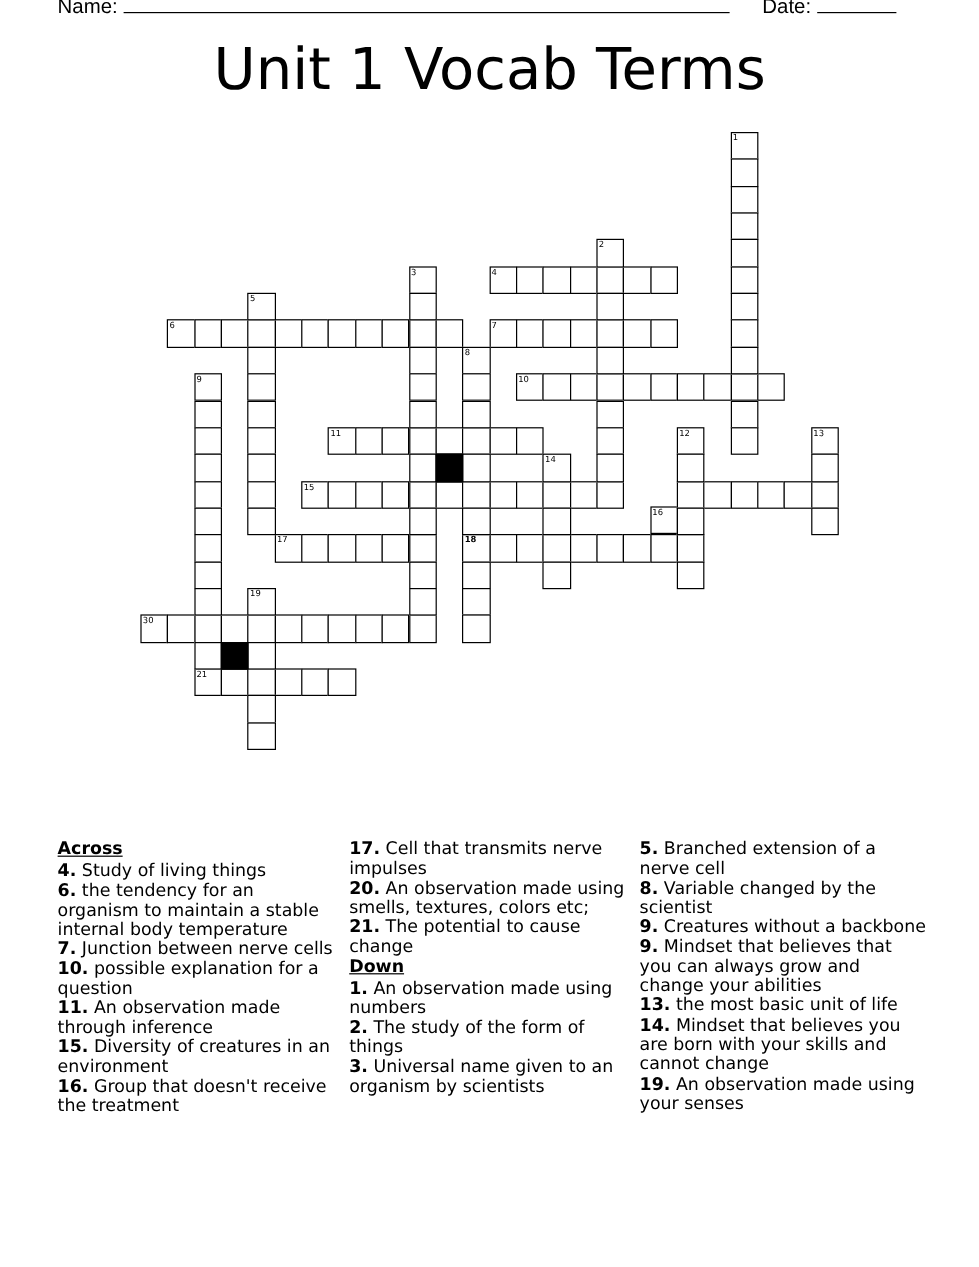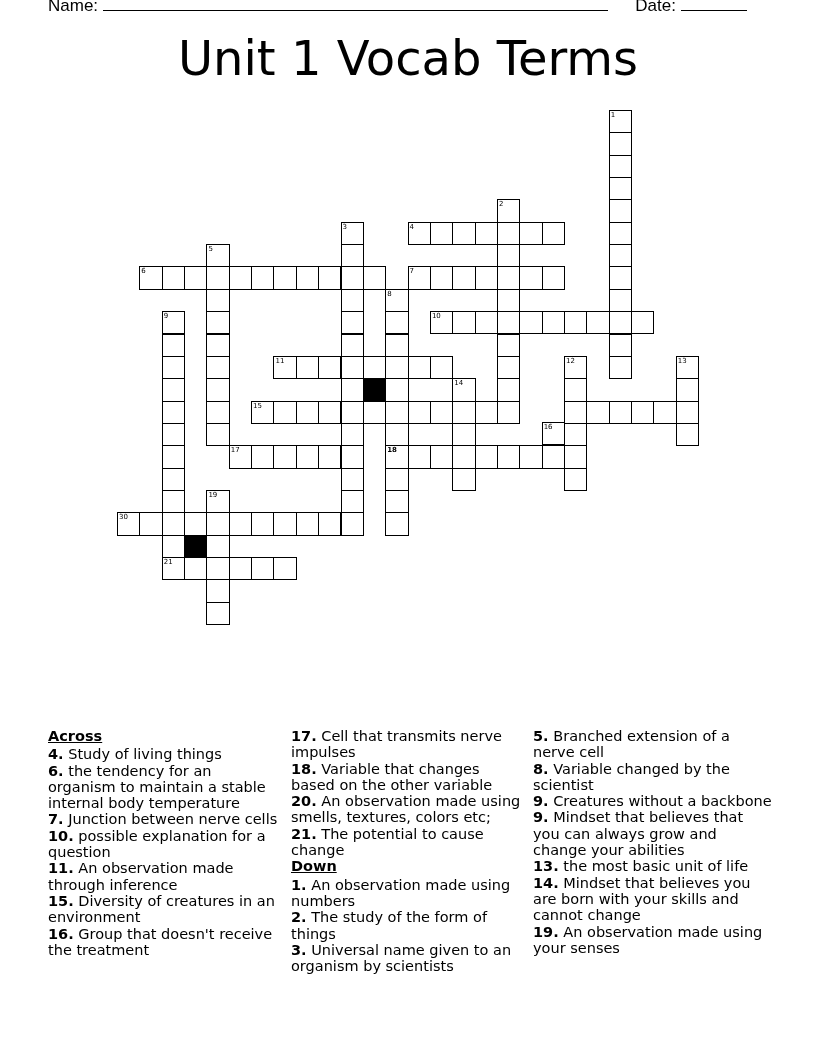--- a/index.html
+++ b/index.html
@@ -4,21 +4,21 @@
 <style>
   html, body { margin: 0; padding: 0; background: #ffffff; }
   body { width: 816px; height: 1056px; position: relative; overflow: hidden; font-family: "DejaVu Sans", sans-serif; color: #000; }
   .header-line { position: absolute; top: -4px; left: 48px; font-family: "Liberation Sans", sans-serif; font-size: 17px; white-space: nowrap; }
   .header-line .blank { display: inline-block; border-bottom: 1px solid #000; height: 14px; vertical-align: baseline; }
   .title { position: absolute; top: 30px; left: 0; width: 816px; text-align: center; font-family: "DejaVu Sans", sans-serif; font-size: 48px; font-weight: normal; letter-spacing: 0; }
   #grid { position: absolute; left: 0; top: 0; width: 816px; height: 680px; }
   .cell { position: absolute; box-sizing: border-box; width: 23.35px; height: 23.35px; border: 1px solid #000; background: #fff; }
   .cell.black { background: #000; }
   .cell .num { position: absolute; top: 0; left: 1px; font-family: "DejaVu Sans", sans-serif; font-size: 7px; line-height: 8px; }
-  .clues { position: absolute; top: 700px; font-family: "DejaVu Sans", sans-serif; font-size: 14.5px; line-height: 16.3px; margin-top: 28px; }
+  .clues { position: absolute; top: 700px; font-family: "DejaVu Sans", sans-serif; font-size: 14.5px; line-height: 16.3px; }
   .clues .heading { font-weight: bold; text-decoration: underline; margin-bottom: 2px; }
   .clues .clue { margin-bottom: 0; }
   .clues .clue b { font-weight: bold; }
   .col1 { left: 48px; width: 235px; }
   .col2 { left: 291px; width: 235px; }
   .col3 { left: 533px; width: 240px; }
 </style>
 </head>
 <body>
 
@@ -247,21 +247,20 @@
       <div class="clue"><b>7.</b> Junction between nerve cells</div>
       <div class="clue"><b>10.</b> possible explanation for a question</div>
       <div class="clue"><b>11.</b> An observation made through inference</div>
       <div class="clue"><b>15.</b> Diversity of creatures in an environment</div>
       <div class="clue"><b>16.</b> Group that doesn't receive the treatment</div>
     </div>
 </div>
 <div class="clues col2">
   <div id="across-b">
       <div class="clue"><b>17.</b> Cell that transmits nerve impulses</div>
-      <div class="clue"><b>18.</b> Variable that changes based on the other variable</div>
       <div class="clue"><b>20.</b> An observation made using smells, textures, colors etc;</div>
       <div class="clue"><b>21.</b> The potential to cause change</div>
     </div>
   <div class="heading" style="margin-top:0;">Down</div>
   <div id="down-a">
       <div class="clue"><b>1.</b> An observation made using numbers</div>
       <div class="clue"><b>2.</b> The study of the form of things</div>
       <div class="clue"><b>3.</b> Universal name given to an organism by scientists</div>
     </div>
 </div>

